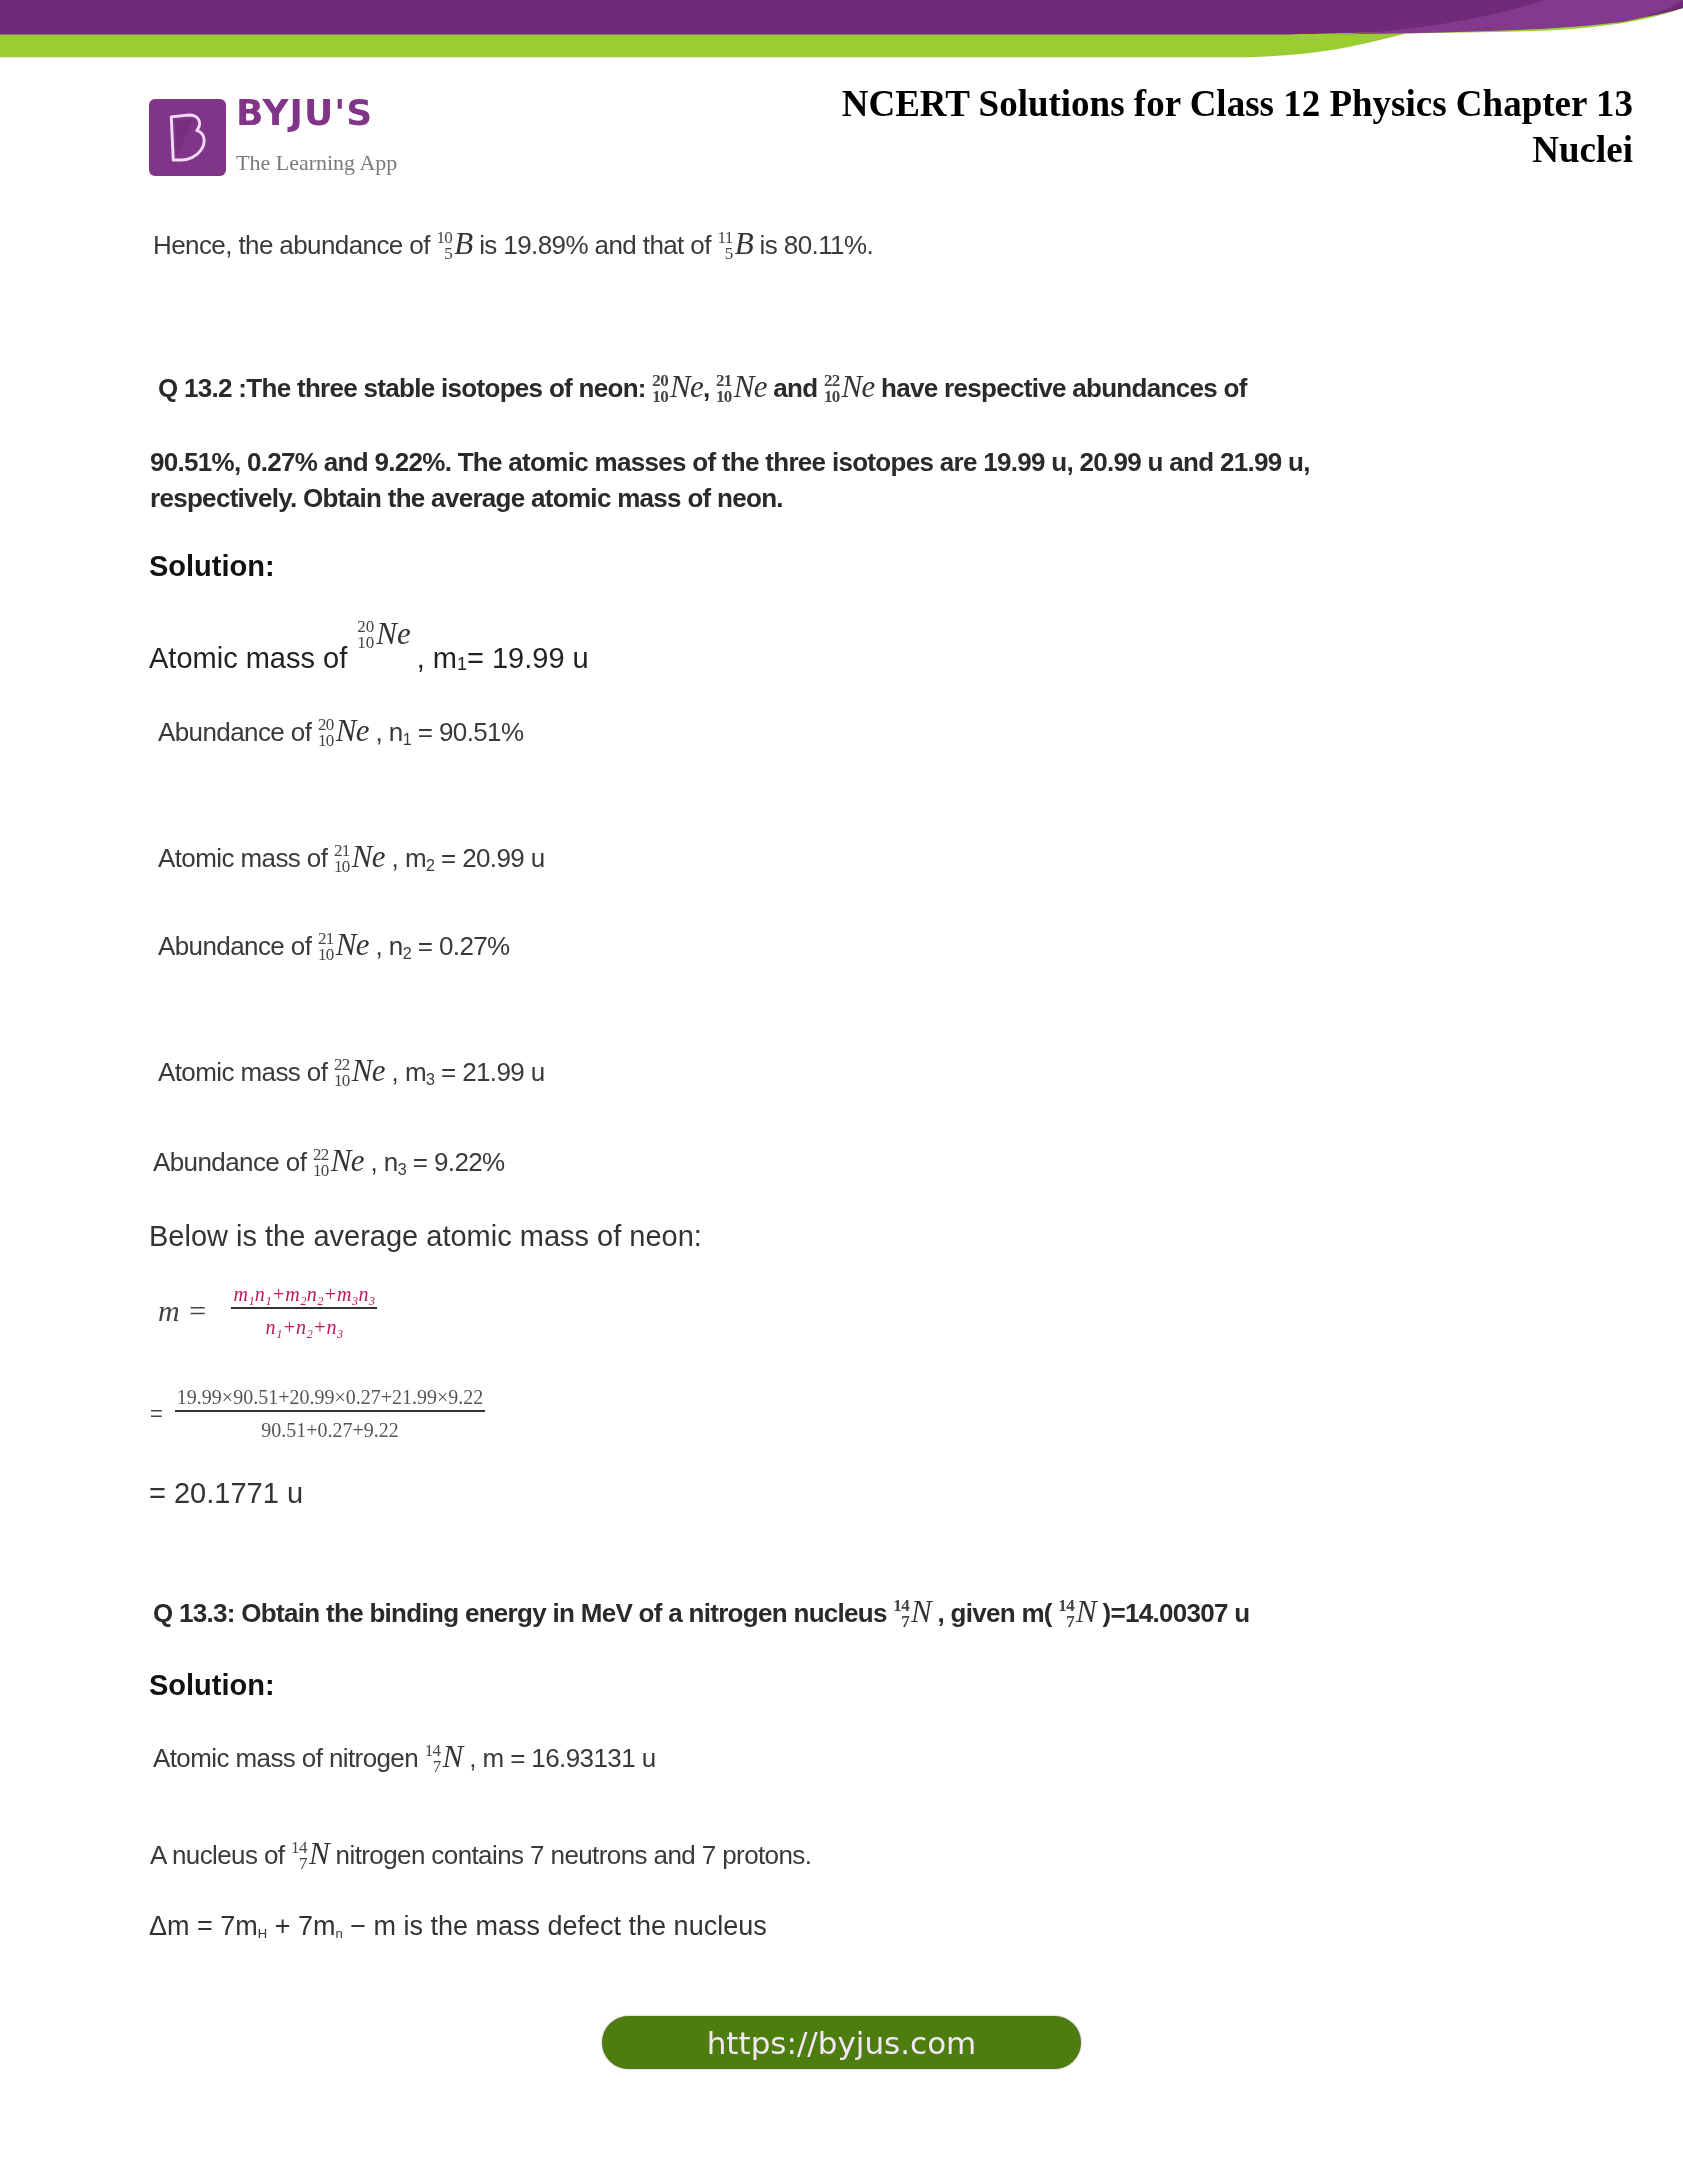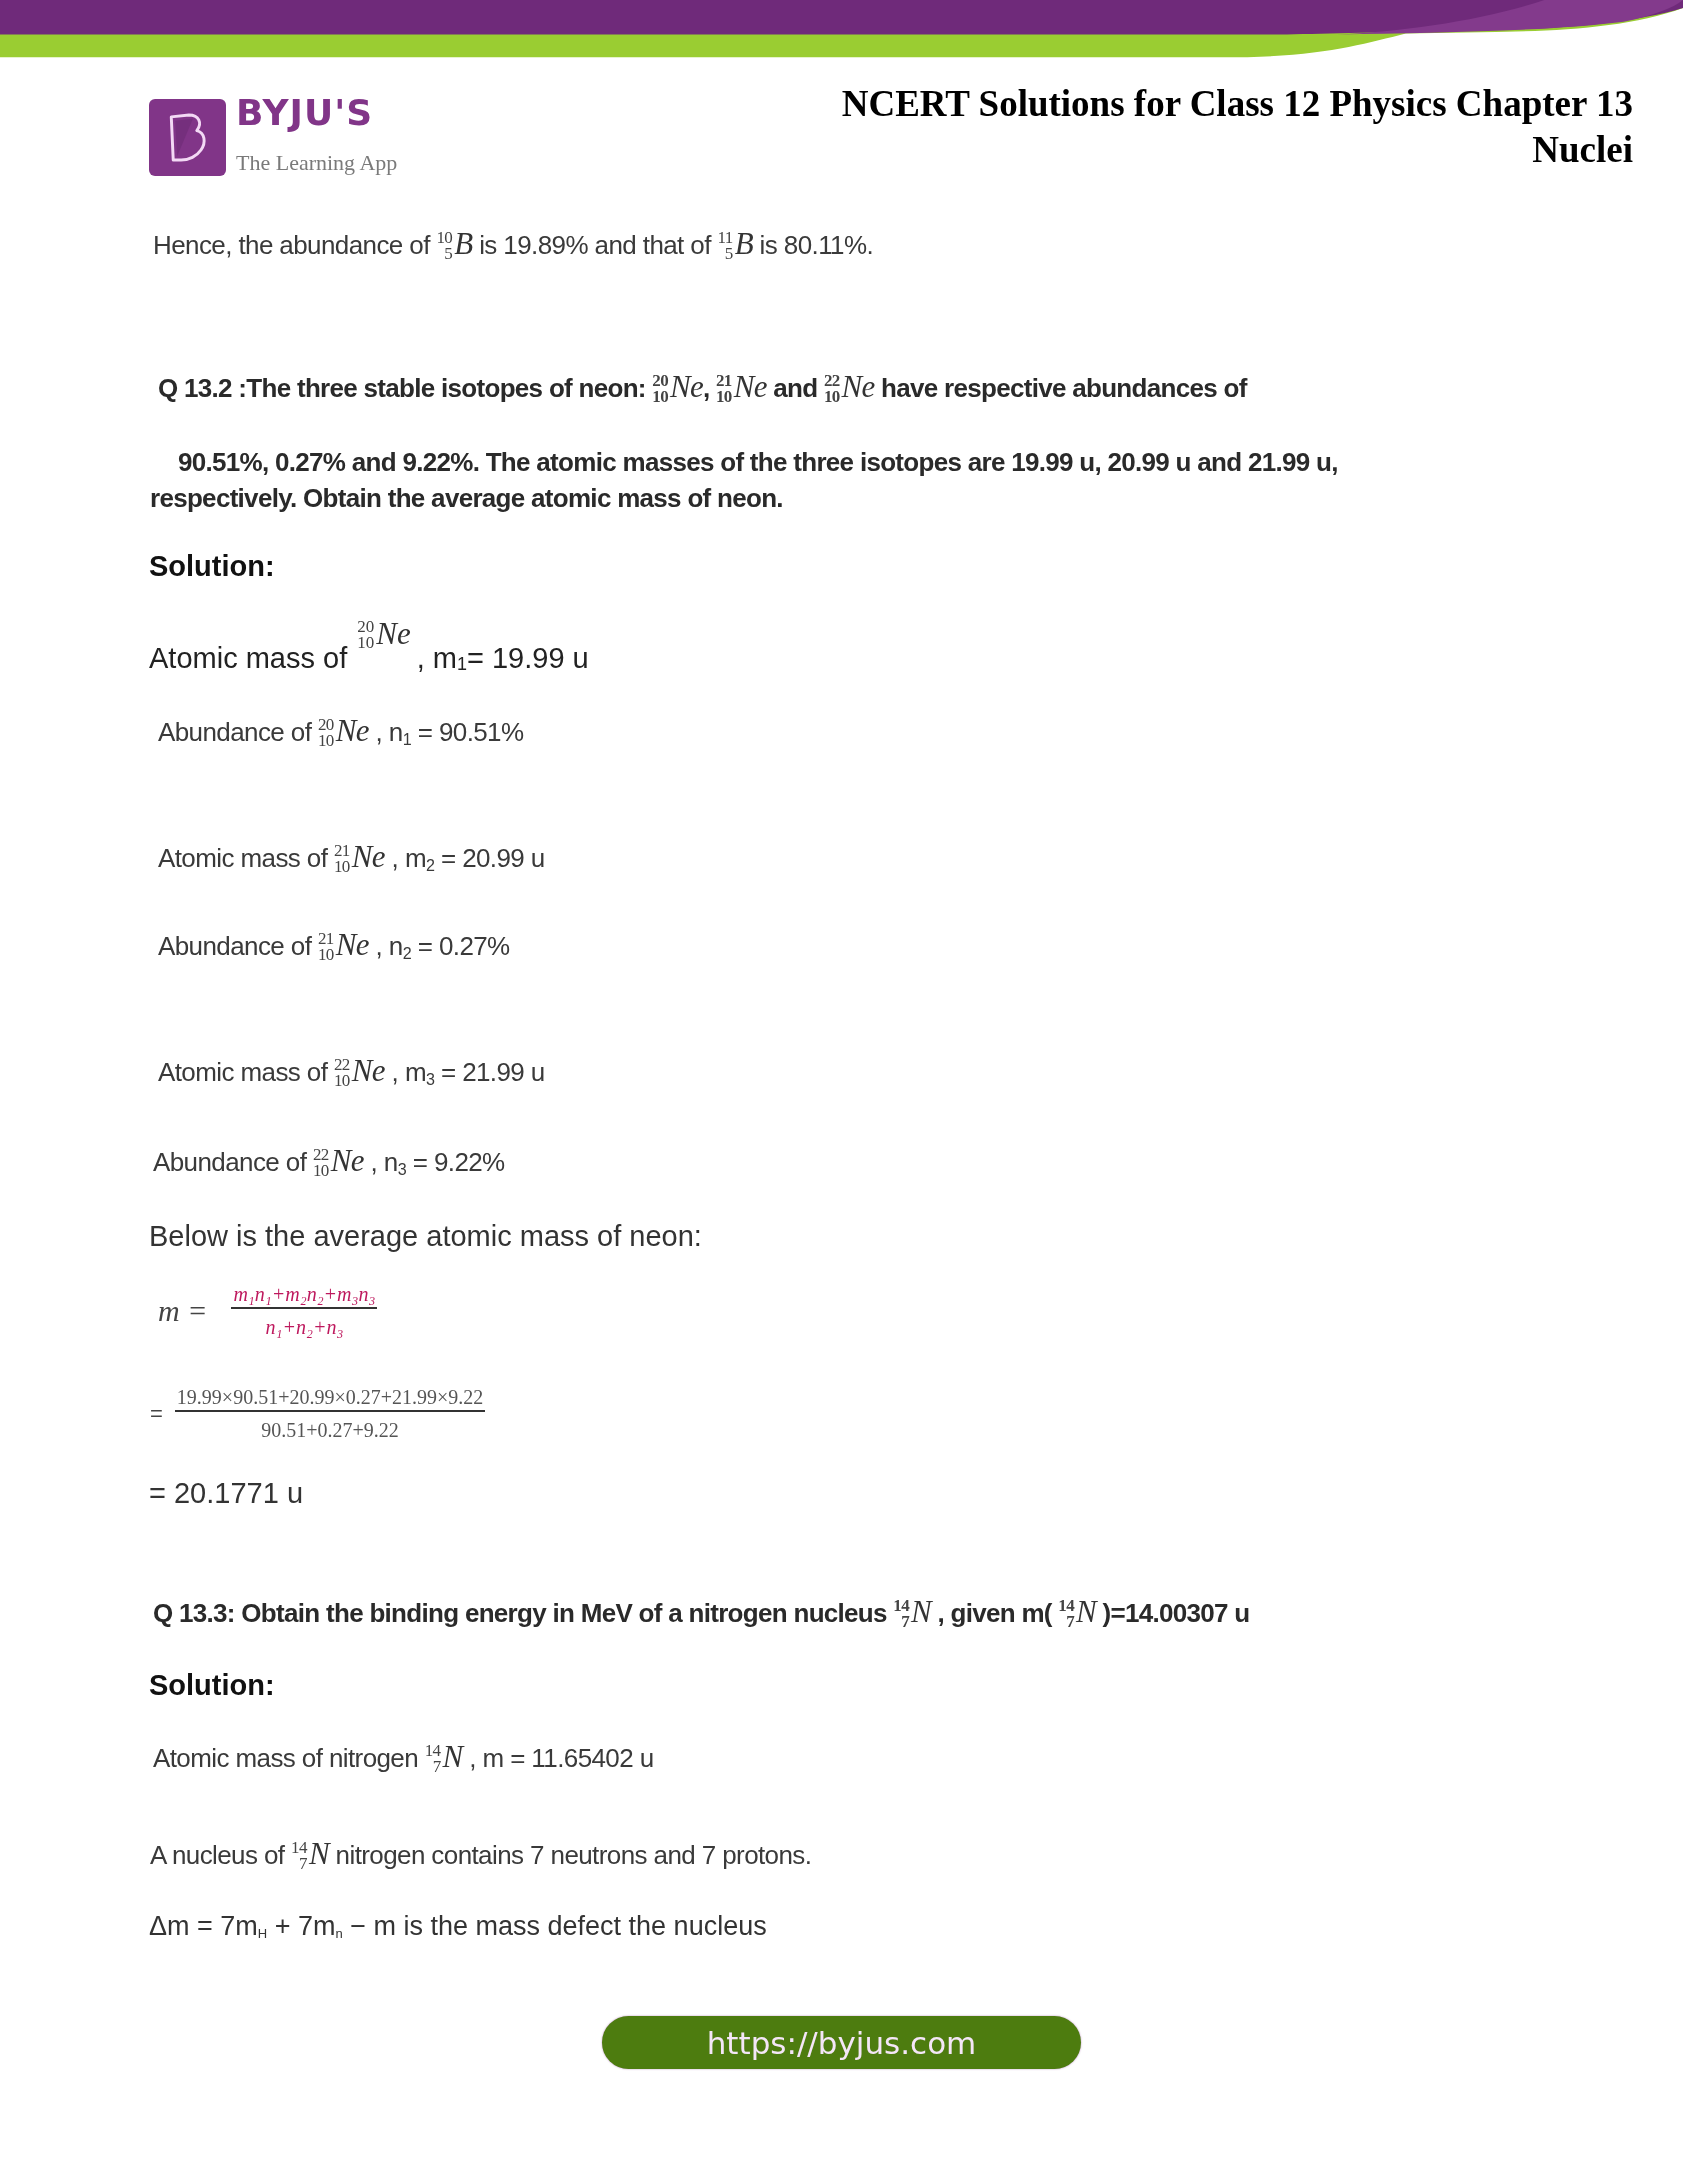--- a/index.html
+++ b/index.html
@@ -68,21 +68,21 @@
         <span>20</span>
         <span>10</span>
       </span><span class="sym" style="font-weight:normal">Ne</span></span><span>, </span><span class="iso"><span class="sc">
         <span>21</span>
         <span>10</span>
       </span><span class="sym" style="font-weight:normal">Ne</span></span><span> and </span><span class="iso"><span class="sc">
         <span>22</span>
         <span>10</span>
       </span><span class="sym" style="font-weight:normal">Ne</span></span><span> have respective abundances of</span>
 </div>
-<div class="abs txt q" style="left:150px; top:447px;margin-left:28px;">90.51%, 0.27% and 9.22%. The atomic masses of the three isotopes are 19.99 u, 20.99 u and 21.99 u,</div>
+<div class="abs txt q" style="left:150px; top:447px;">90.51%, 0.27% and 9.22%. The atomic masses of the three isotopes are 19.99 u, 20.99 u and 21.99 u,</div>
 <div class="abs txt q" style="left:150px; top:483px;">respectively. Obtain the average atomic mass of neon.</div>
 
 <div class="abs txt sol" style="left:149px; top:550px;">Solution:</div>
 
 <div class="abs txt big" style="left:149px; top:616px; height:59px; display:flex; align-items:flex-end;">
   <span>Atomic mass of </span>
   <span class="iso" style="position:relative; top:-22px; margin:0 6px 0 10px;"><span class="sc">
         <span>20</span>
         <span>10</span>
       </span><span class="sym">Ne</span></span>
@@ -156,21 +156,21 @@
         <span>7</span>
       </span><span class="sym" style="font-weight:normal">N</span></span><span> )=14.00307 u</span>
 </div>
 
 <div class="abs txt sol" style="left:149px; top:1669px;">Solution:</div>
 
 <div class="abs txt sm" style="left:153px; top:1739px;">
   <span>Atomic mass of nitrogen </span><span class="iso"><span class="sc">
         <span>14</span>
         <span>7</span>
-      </span><span class="sym">N</span></span><span> , m = 11.65402 u</span>
+      </span><span class="sym">N</span></span><span> , m = 16.93131 u</span>
 </div>
 
 <div class="abs txt sm" style="left:150px; top:1836px;">
   <span>A nucleus of </span><span class="iso"><span class="sc">
         <span>14</span>
         <span>7</span>
       </span><span class="sym">N</span></span><span> nitrogen contains 7 neutrons and 7 protons.</span>
 </div>
 
 <div class="abs txt" style="left:149px; top:1911px; font-size:27px; color:#333;">

